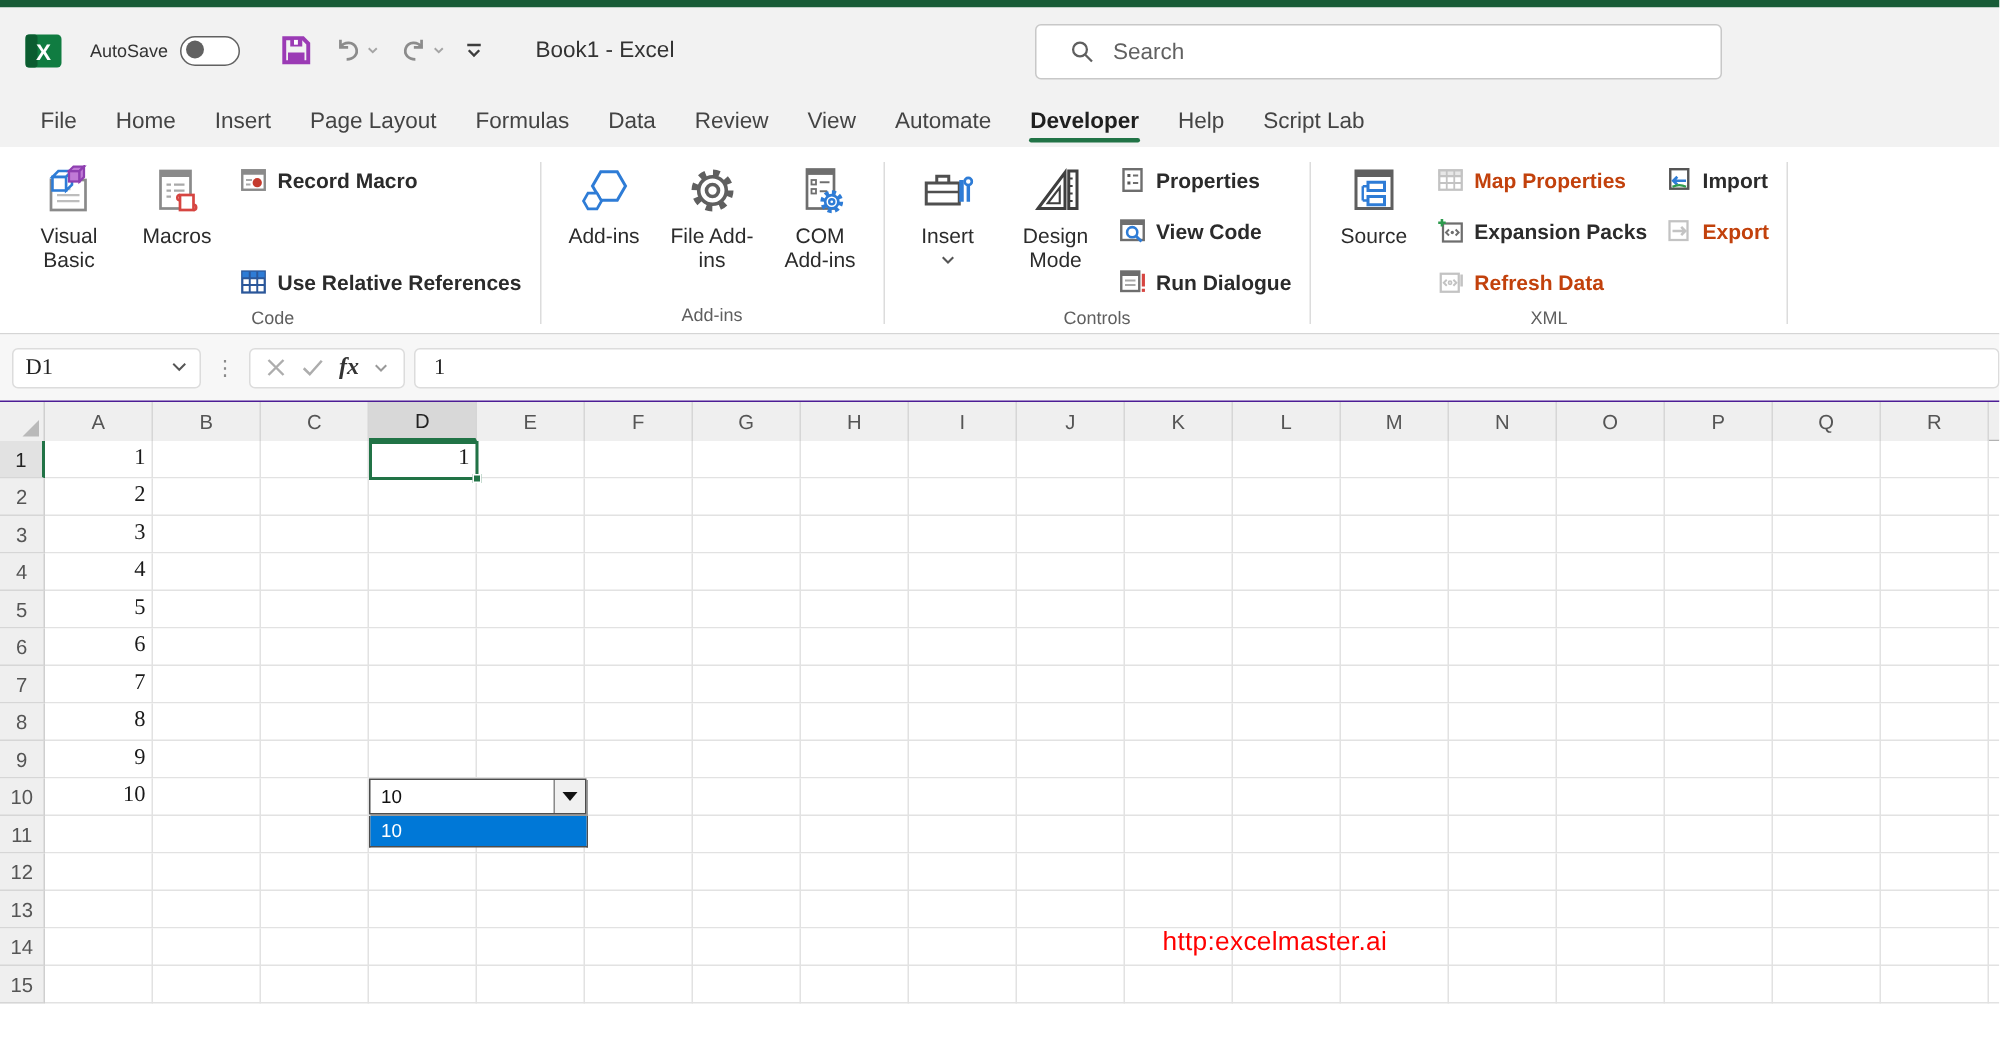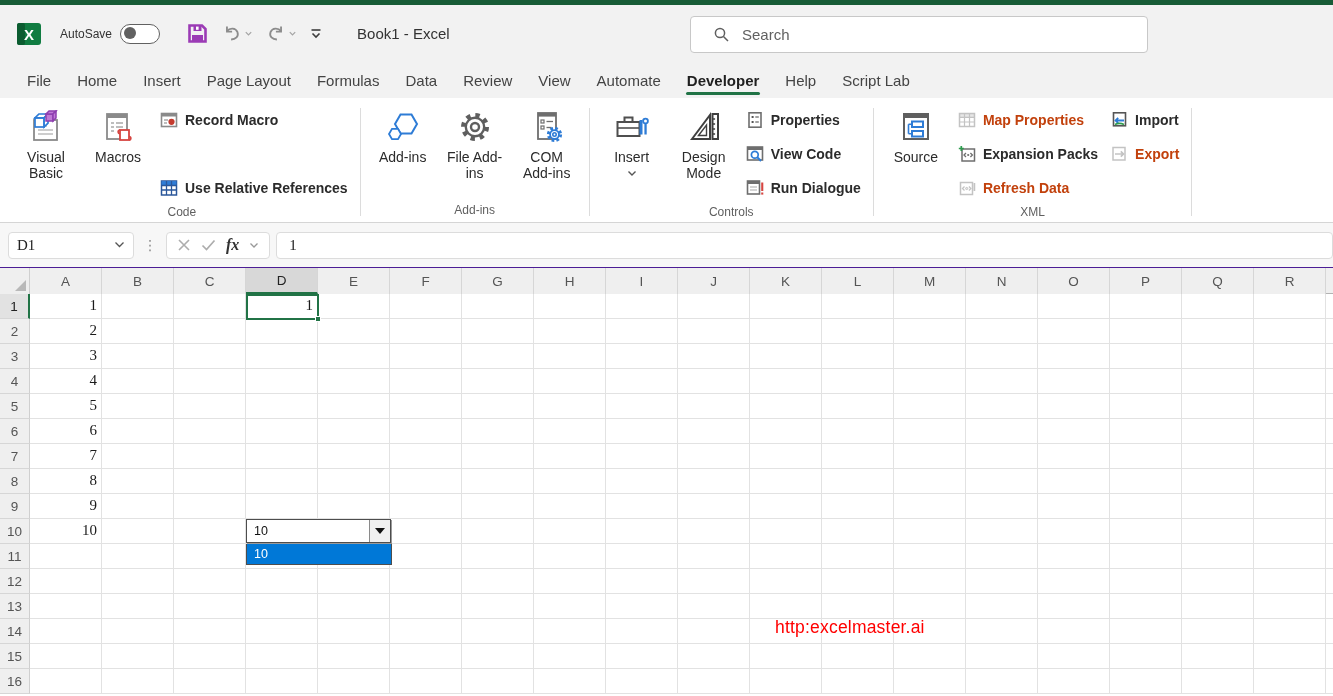--- a/index.html
+++ b/index.html
@@ -820,42 +820,20 @@
         <div class="cell"></div>
         <div class="cell"></div>
         <div class="cell"></div>
         <div class="cell"></div>
         <div class="cell"></div>
         <div class="cell"></div>
         <div class="cell"></div>
         <div class="cell"></div>
         <div class="cell-fill"></div>
       </div>
-      <div class="grow">
-        <div class="row-h">16</div>
-        <div class="cell"></div>
-        <div class="cell"></div>
-        <div class="cell"></div>
-        <div class="cell"></div>
-        <div class="cell"></div>
-        <div class="cell"></div>
-        <div class="cell"></div>
-        <div class="cell"></div>
-        <div class="cell"></div>
-        <div class="cell"></div>
-        <div class="cell"></div>
-        <div class="cell"></div>
-        <div class="cell"></div>
-        <div class="cell"></div>
-        <div class="cell"></div>
-        <div class="cell"></div>
-        <div class="cell"></div>
-        <div class="cell"></div>
-        <div class="cell-fill"></div>
-      </div>
     </div>
 
   <div class="sel-box">
     <div class="fill-handle"></div>
   </div>
 
   <div class="combobox">
     <span class="cb-val">10</span>
     <span class="cb-btn">
       <span class="cb-arrow"></span>

